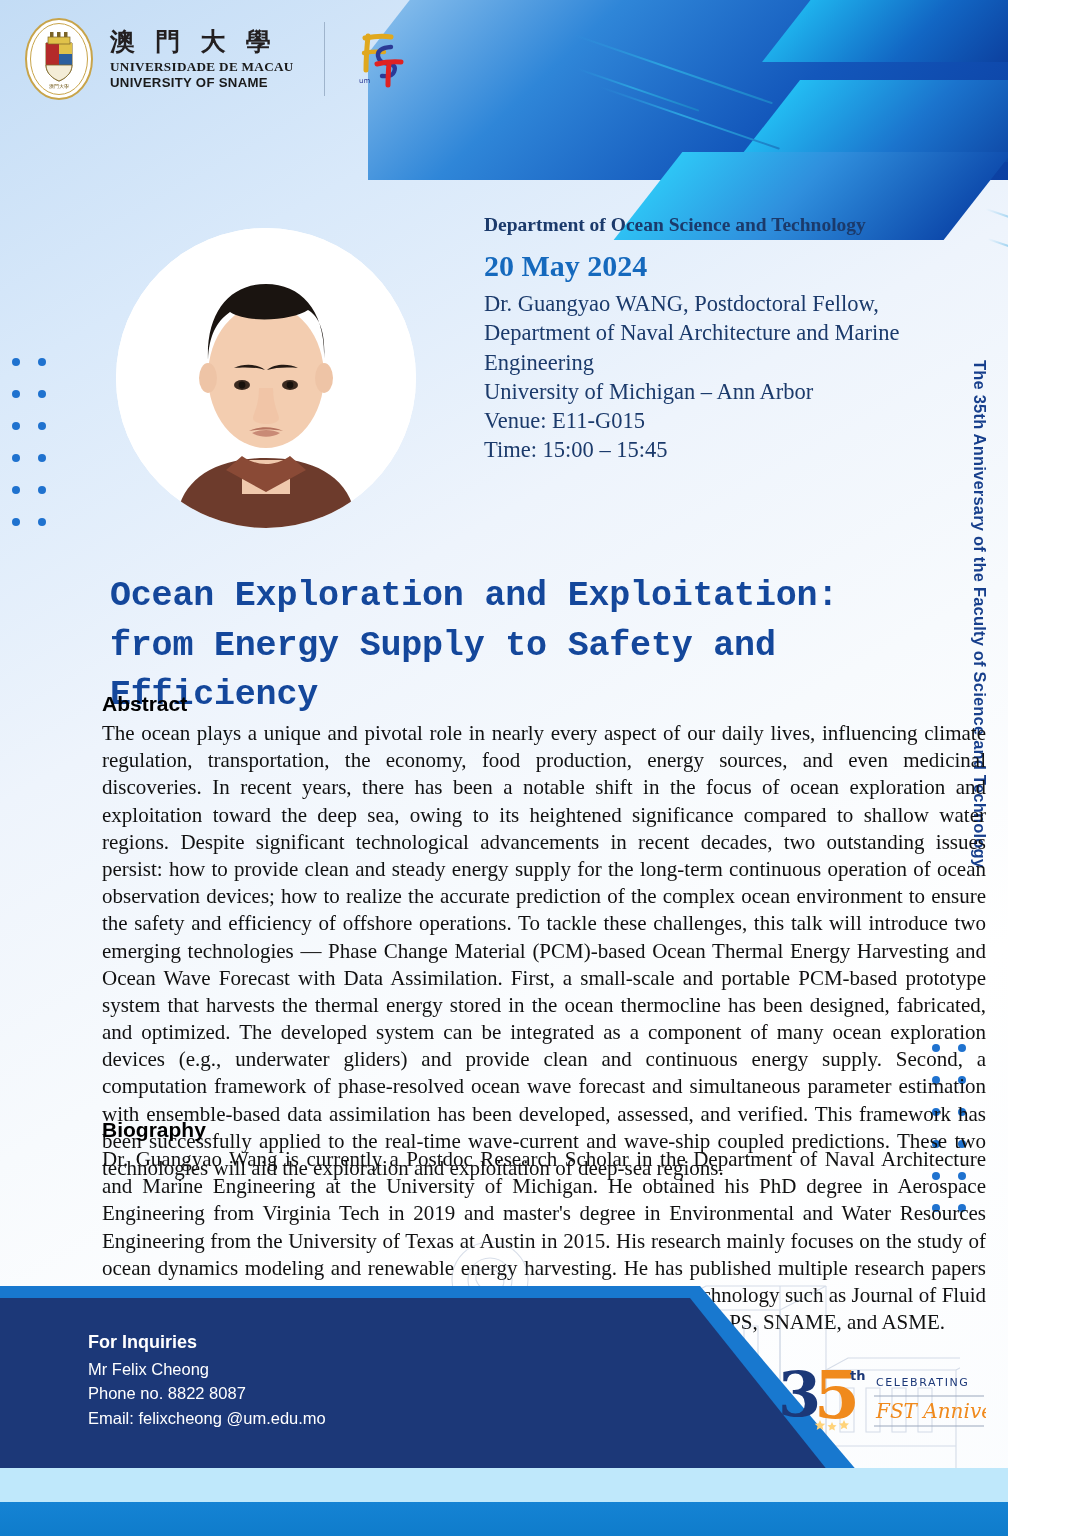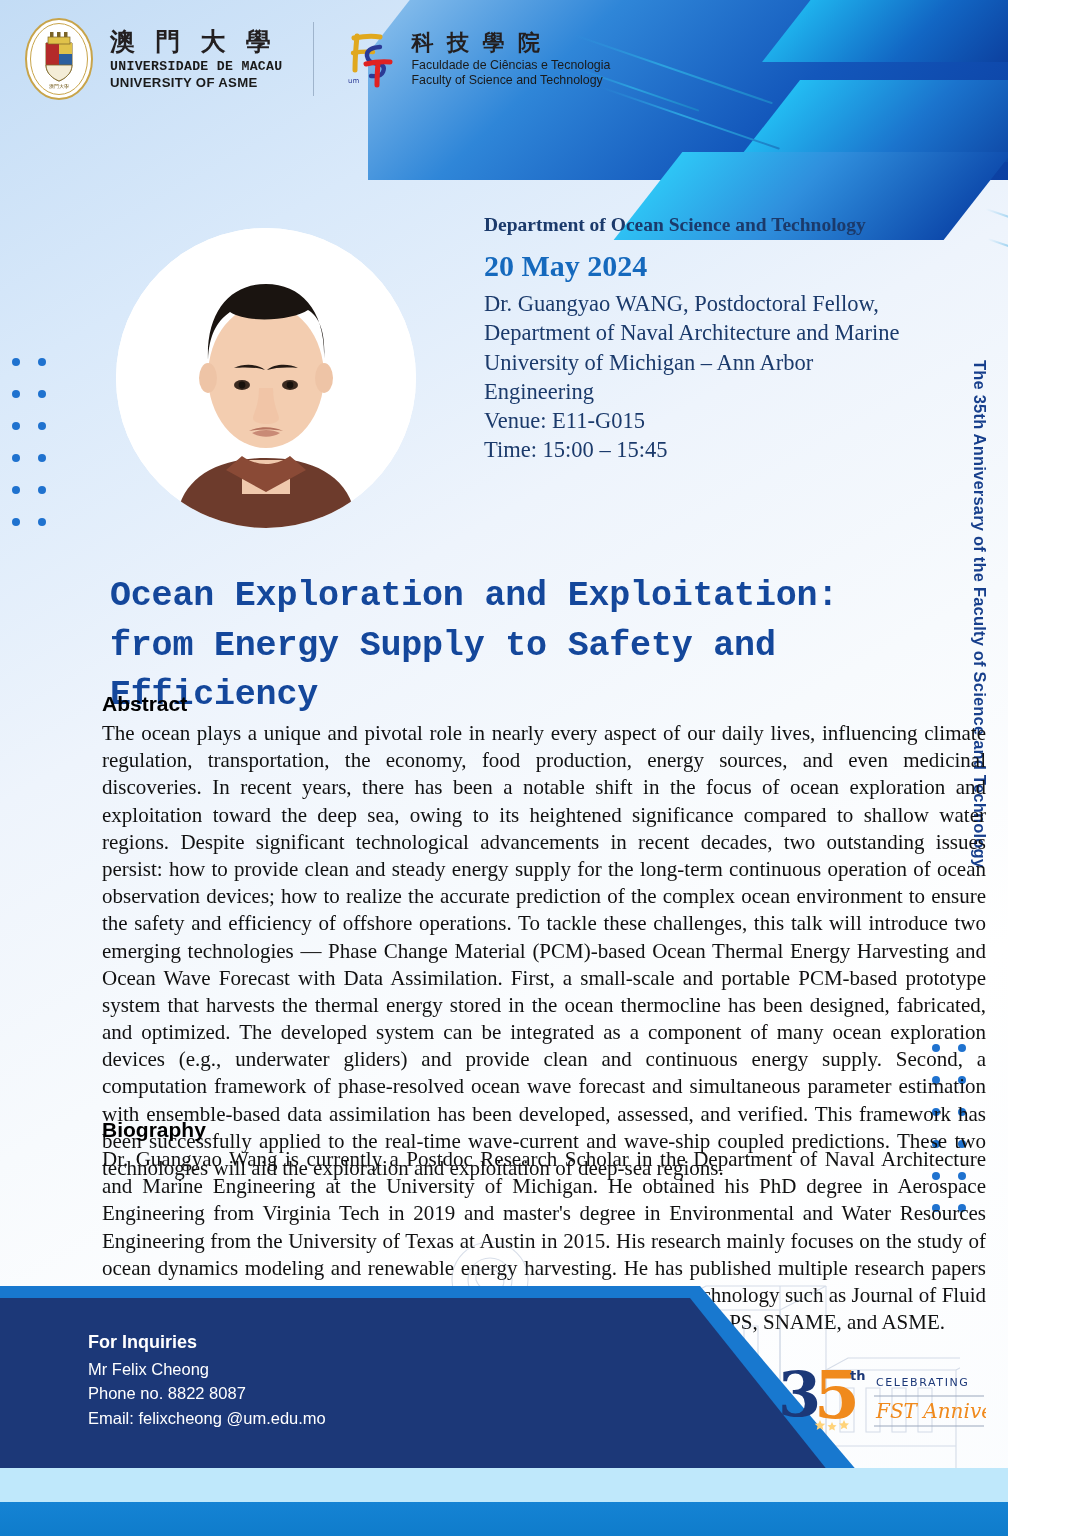--- a/index.html
+++ b/index.html
@@ -50,21 +50,21 @@
     position:absolute;left:116px;top:228px;width:300px;height:300px;border-radius:50%;
     background:#ffffff;overflow:hidden;
   }
   .portrait svg{display:block;width:100%;height:100%;}
 
   
   .logos{position:absolute;left:22px;top:16px;display:flex;align-items:center;gap:0;}
   .crest{width:74px;height:86px;flex:none;}
   .um-text{margin-left:14px;line-height:1.05;}
   .um-cn{font-family:"Liberation Serif",serif;font-size:25px;font-weight:700;color:#231f20;letter-spacing:7px;}
-  .um-pt{font-family:Liberation Mono, monospace;font-size:13.2px;font-weight:700;color:#1a1a1a;letter-spacing:.3px;margin-top:5px;}
+  .um-pt{font-family:Liberation Serif, serif;font-size:13.2px;font-weight:700;color:#1a1a1a;letter-spacing:.3px;margin-top:5px;}
   .um-en{font-family:"Liberation Sans",sans-serif;font-size:13.2px;font-weight:700;color:#1a1a1a;letter-spacing:.3px;margin-top:2px;}
   .vsep{width:1px;height:74px;background:#9fb4cc;margin:0 26px 0 30px;}
   .fstmark{width:60px;height:66px;flex:none;}
   .fst-text{margin-left:12px;line-height:1.1;}
   .fst-cn{font-family:"Liberation Serif",serif;font-size:22px;font-weight:700;color:#231f20;letter-spacing:4px;}
   .fst-pt{font-family:"Liberation Sans",sans-serif;font-size:12.4px;color:#1a1a1a;margin-top:4px;}
   .fst-en{font-family:"Liberation Sans",sans-serif;font-size:12.4px;color:#1a1a1a;margin-top:1px;}
 
   
   .meta{position:absolute;left:484px;top:214px;width:520px;color:#16305f;}
@@ -146,37 +146,32 @@
       <path d="M24 49h26c0 9-8 14-13 16-5-2-13-7-13-16z" fill="#f4edd7" stroke="#7a6326" stroke-width=".8"></path>
       <rect x="26" y="21" width="22" height="7" fill="#e0c24a" stroke="#7a6326" stroke-width=".7"></rect>
       <rect x="28" y="16" width="3.5" height="5" fill="#7a6326"></rect>
       <rect x="35" y="16" width="3.5" height="5" fill="#7a6326"></rect>
       <rect x="42" y="16" width="3.5" height="5" fill="#7a6326"></rect>
       <text x="37" y="72" font-family="DejaVu Sans" font-size="5" fill="#7a6326" text-anchor="middle">澳門大學</text>
     </svg>
     <div class="um-text">
       <div class="um-cn">澳 門 大 學</div>
       <div class="um-pt">UNIVERSIDADE DE MACAU</div>
-      <div class="um-en">UNIVERSITY OF ASME</div>
+      <div class="um-en">UNIVERSITY OF SNAME</div>
     </div>
     <div class="vsep"></div>
     <svg class="fstmark" viewBox="0 0 60 66">
       <path d="M14 12 Q30 9 40 11" stroke="#e0a81e" stroke-width="5" fill="none" stroke-linecap="round"></path>
       <path d="M17 10 Q15 30 15 44" stroke="#e0a81e" stroke-width="5" fill="none" stroke-linecap="round"></path>
       <path d="M13 27 Q24 25 33 26" stroke="#e0a81e" stroke-width="4.4" fill="none" stroke-linecap="round"></path>
       <path d="M40 21 Q26 22 27 30 Q28 37 38 38 Q46 39 43 46 Q41 51 31 50" stroke="#2b3a96" stroke-width="4.4" fill="none" stroke-linecap="round"></path>
       <path d="M26 38 Q38 35 50 36" stroke="#e02222" stroke-width="5" fill="none" stroke-linecap="round"></path>
       <path d="M38 37 Q37 50 37 59" stroke="#e02222" stroke-width="5" fill="none" stroke-linecap="round"></path>
       <text x="8" y="57" font-family="DejaVu Sans" font-size="7" fill="#2b3a96">um</text>
     </svg>
-    <div class="fst-text">
-      <div class="fst-cn">科 技 學 院</div>
-      <div class="fst-pt">Faculdade de Ciências e Tecnologia</div>
-      <div class="fst-en">Faculty of Science and Technology</div>
-    </div>
   </div>
 
   <div class="dots dots-left">
     <i></i>
       <i></i>
       <i></i>
       <i></i>
       <i></i>
       <i></i>
       <i></i>
@@ -225,22 +220,22 @@
       <path d="M136 205c8-4 20-4 28 0-8 5-20 5-28 0z" fill="#c98a76"></path>
       <path d="M133 203c10-5 24-5 34 0-10-2-24-2-34 0z" fill="#b5735f"></path>
     </svg>
   </div>
 
   <div class="meta">
     <div class="dept">Department of Ocean Science and Technology</div>
     <div class="date">20 May 2024</div>
     <div class="ln">Dr. Guangyao WANG, Postdoctoral Fellow,</div>
     <div class="ln">Department of Naval Architecture and Marine</div>
+    <div class="ln">Engineering</div>
     <div class="ln">University of Michigan – Ann Arbor</div>
-    <div class="ln">Engineering</div>
     <div class="ln">Venue: E11-G015</div>
     <div class="ln">Time:   15:00 – 15:45</div>
   </div>
 
   <div class="title">
     <div>Ocean Exploration and Exploitation:</div>
     <div>from Energy Supply to Safety and Efficiency</div>
   </div>
 
   <div class="sect" id="abstract">

